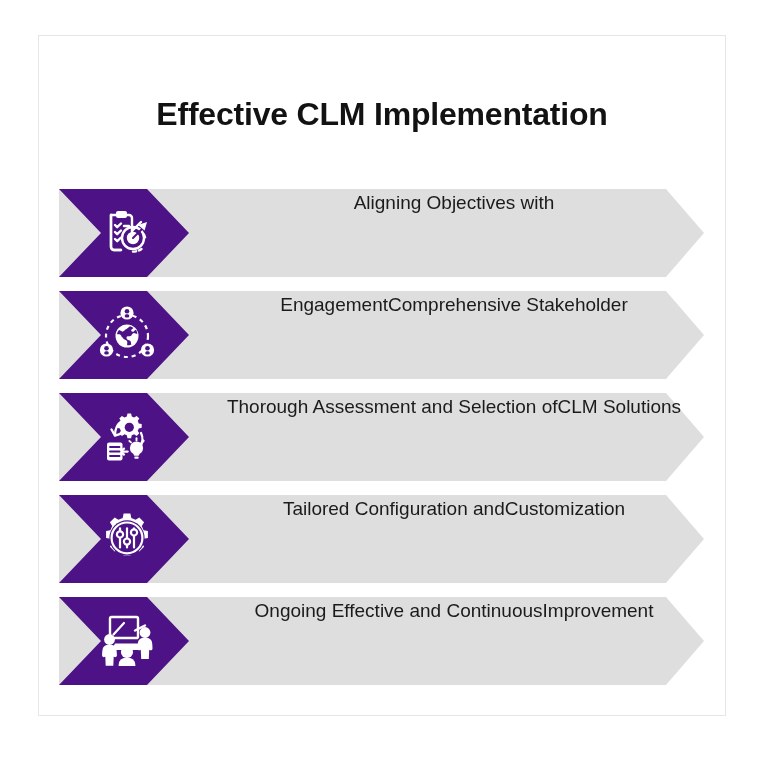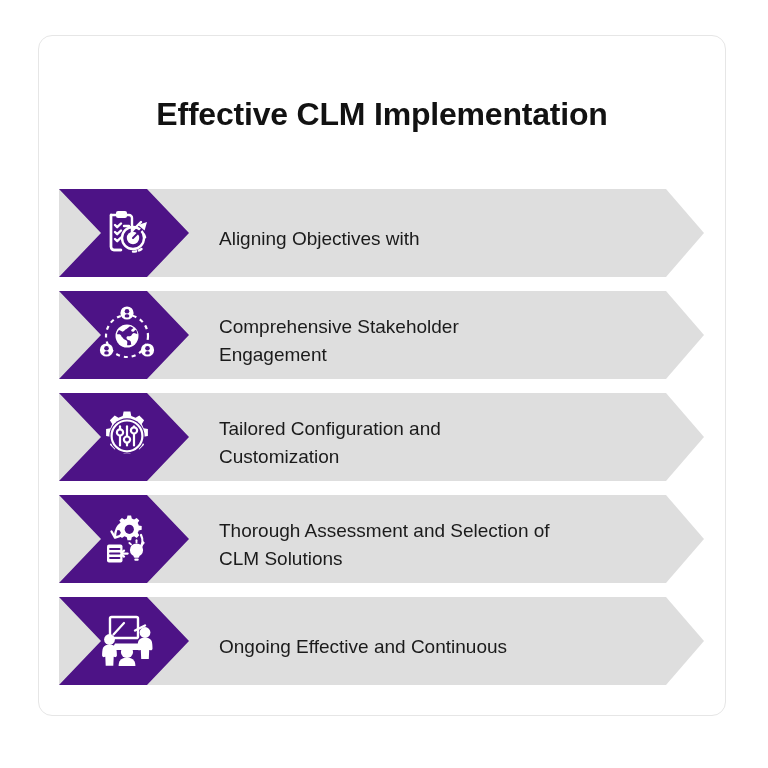--- a/index.html
+++ b/index.html
@@ -16,21 +16,21 @@
   }
 
   #infographic-card {
     position: absolute;
     left: 38px;
     top: 35px;
     width: 688px;
     height: 681px;
     background: #ffffff;
     border: 1px solid #e6e6e6;
-    border-radius: 14px;
+    border-radius: 0;
     box-sizing: border-box;
   }
 
   #page-title {
     position: absolute;
     left: 0;
     top: 36px;
     width: 100%;
     text-align: center;
     font-size: 32px;
@@ -87,21 +87,21 @@
     display: block;
   }
 
   .row-text {
     position: absolute;
     left: 180px;
     top: 0;
     width: 470px;
     height: 100px;
     display: flex;
-    flex-direction: column;
+    flex-direction: row;
     justify-content: center;
     font-size: 19px;
     line-height: 28px;
     color: #1b1b1b;
     font-family: "Liberation Sans", sans-serif;
   }
   .row-text-line { display: block; white-space: nowrap; }
 </style>
 </head>
 <body>
@@ -157,48 +157,22 @@
           <rect x="27.7" y="9.2" width="4.6" height="3.4" rx="1.7" fill="#4d1386"></rect>
           <circle cx="9.5" cy="45" r="6.6"></circle>
           <circle cx="9.5" cy="43.3" r="2.3" fill="#4d1386"></circle>
           <rect x="7.2" y="46.2" width="4.6" height="3.4" rx="1.7" fill="#4d1386"></rect>
           <circle cx="50.5" cy="45" r="6.6"></circle>
           <circle cx="50.5" cy="43.3" r="2.3" fill="#4d1386"></circle>
           <rect x="48.2" y="46.2" width="4.6" height="3.4" rx="1.7" fill="#4d1386"></rect>
         </g>
       </svg>
       <div class="row-text">
+        <span class="row-text-line">Engagement</span>
         <span class="row-text-line">Comprehensive Stakeholder</span>
-        <span class="row-text-line">Engagement</span>
-      </div>
-    </div>
-
-    <div class="row">
-      <div class="row-body"></div>
-      <div class="row-badge"></div>
-      <svg class="row-icon" viewBox="0 0 60 60">
-        <g fill="#ffffff">
-          <path d="M26.6 4.6h6.8l.9 4.3 4.3 1.8 3.7-2.3 4.8 4.8-2.3 3.7 1.8 4.3 4.3.9v6.8l-4.3.9-1.8 4.3 2.3 3.7-4.8 4.8-3.7-2.3-4.3 1.8-.9 4.3h-6.8l-.9-4.3-4.3-1.8-3.7 2.3-4.8-4.8 2.3-3.7-1.8-4.3-4.3-.9v-6.8l4.3-.9 1.8-4.3-2.3-3.7 4.8-4.8 3.7 2.3 4.3-1.8z"></path>
-        </g>
-        <circle cx="30" cy="28.9" r="17.6" fill="#4d1386"></circle>
-        <circle cx="30" cy="28.9" r="15.4" fill="none" stroke="#ffffff" stroke-width="2.2"></circle>
-        <g stroke="#ffffff" stroke-width="2.2" stroke-linecap="round">
-          <line x1="23" y1="19.4" x2="23" y2="38.4"></line>
-          <line x1="30" y1="19.4" x2="30" y2="38.4"></line>
-          <line x1="37" y1="19.4" x2="37" y2="38.4"></line>
-        </g>
-        <g fill="#4d1386" stroke="#ffffff" stroke-width="2.2">
-          <circle cx="23" cy="25.4" r="3.1"></circle>
-          <circle cx="30" cy="32.6" r="3.1"></circle>
-          <circle cx="37" cy="23.4" r="3.1"></circle>
-        </g>
-      </svg>
-      <div class="row-text">
-        <span class="row-text-line">Tailored Configuration and</span>
-        <span class="row-text-line">Customization</span>
       </div>
     </div>
 
     <div class="row">
       <div class="row-body"></div>
       <div class="row-badge"></div>
       <svg class="row-icon" viewBox="0 0 60 60">
         <g fill="#ffffff">
           <path d="M30.5 6.5h3.6l.7 3a9 9 0 0 1 2.3 1l2.6-1.6 2.6 2.6-1.6 2.6c.45.72.78 1.5 1 2.3l3 .7v3.6l-3 .7c-.22.8-.55 1.58-1 2.3l1.6 2.6-2.6 2.6-2.6-1.6c-.72.45-1.5.78-2.3 1l-.7 3h-3.6l-.7-3a9 9 0 0 1-2.3-1l-2.6 1.6-2.6-2.6 1.6-2.6a9 9 0 0 1-1-2.3l-3-.7v-3.6l3-.7c.22-.8.55-1.58 1-2.3l-1.6-2.6 2.6-2.6 2.6 1.6c.72-.45 1.5-.78 2.3-1z"></path>
         </g>
@@ -233,32 +207,59 @@
       <div class="row-text">
         <span class="row-text-line">Thorough Assessment and Selection of</span>
         <span class="row-text-line">CLM Solutions</span>
       </div>
     </div>
 
     <div class="row">
       <div class="row-body"></div>
       <div class="row-badge"></div>
       <svg class="row-icon" viewBox="0 0 60 60">
+        <g fill="#ffffff">
+          <path d="M26.6 4.6h6.8l.9 4.3 4.3 1.8 3.7-2.3 4.8 4.8-2.3 3.7 1.8 4.3 4.3.9v6.8l-4.3.9-1.8 4.3 2.3 3.7-4.8 4.8-3.7-2.3-4.3 1.8-.9 4.3h-6.8l-.9-4.3-4.3-1.8-3.7 2.3-4.8-4.8 2.3-3.7-1.8-4.3-4.3-.9v-6.8l4.3-.9 1.8-4.3-2.3-3.7 4.8-4.8 3.7 2.3 4.3-1.8z"></path>
+        </g>
+        <circle cx="30" cy="28.9" r="17.6" fill="#4d1386"></circle>
+        <circle cx="30" cy="28.9" r="15.4" fill="none" stroke="#ffffff" stroke-width="2.2"></circle>
+        <g stroke="#ffffff" stroke-width="2.2" stroke-linecap="round">
+          <line x1="23" y1="19.4" x2="23" y2="38.4"></line>
+          <line x1="30" y1="19.4" x2="30" y2="38.4"></line>
+          <line x1="37" y1="19.4" x2="37" y2="38.4"></line>
+        </g>
+        <g fill="#4d1386" stroke="#ffffff" stroke-width="2.2">
+          <circle cx="23" cy="25.4" r="3.1"></circle>
+          <circle cx="30" cy="32.6" r="3.1"></circle>
+          <circle cx="37" cy="23.4" r="3.1"></circle>
+        </g>
+      </svg>
+      <div class="row-text">
+        <span class="row-text-line">Tailored Configuration and</span>
+        <span class="row-text-line">Customization</span>
+      </div>
+    </div>
+
+    <div class="row">
+      <div class="row-body"></div>
+      <div class="row-badge"></div>
+      <svg class="row-icon" viewBox="0 0 60 60">
         <rect x="13" y="6" width="28" height="21" rx="1.6" fill="none" stroke="#ffffff" stroke-width="2.4"></rect>
         <line x1="16.5" y1="23.5" x2="27" y2="12" stroke="#ffffff" stroke-width="2.2" stroke-linecap="round"></line>
         <line x1="38" y1="19.5" x2="48" y2="14.5" stroke="#ffffff" stroke-width="2.4" stroke-linecap="round"></line>
         <g fill="#ffffff">
           <circle cx="48" cy="21.5" r="5.4"></circle>
           <path d="M41.6 29.5c1.2-1.9 3.6-3.1 6.4-3.1s5.2 1.2 6.4 3.1c.9 1.5 1.1 5.7 1.1 8.2 0 1-.9 1.7-1.9 1.5l-1.4-.3-.4 9.2h-7.6l-.4-9.2-1.4.3c-1 .2-1.9-.5-1.9-1.5 0-2.5.2-6.7 1.1-8.2z"></path>
           <circle cx="12.5" cy="28.5" r="5.4"></circle>
           <path d="M6.2 36.5c1.2-1.9 3.6-3.1 6.3-3.1s5.1 1.2 6.3 3.1c.9 1.5 1.1 5.6 1.1 8.1 0 1-.9 1.7-1.9 1.5l-1.3-.3-.4 9h-7.6l-.4-9-1.3.3c-1 .2-1.9-.5-1.9-1.5 0-2.5.2-6.6 1.1-8.1z"></path>
           <path d="M18 32.5h24l3.5 6.5H14.5z"></path>
           <circle cx="30" cy="41" r="6.1"></circle>
           <path d="M22.6 50.2c1.4-2.2 4.2-3.6 7.4-3.6s6 1.4 7.4 3.6c.8 1.3 1 3.5 1 4.9H21.6c0-1.4.2-3.6 1-4.9z"></path>
         </g>
       </svg>
       <div class="row-text">
         <span class="row-text-line">Ongoing Effective and Continuous</span>
+        <span class="row-text-line">Improvement</span>
       </div>
     </div>
 
   </div>
 </div>
 
 </body></html>

